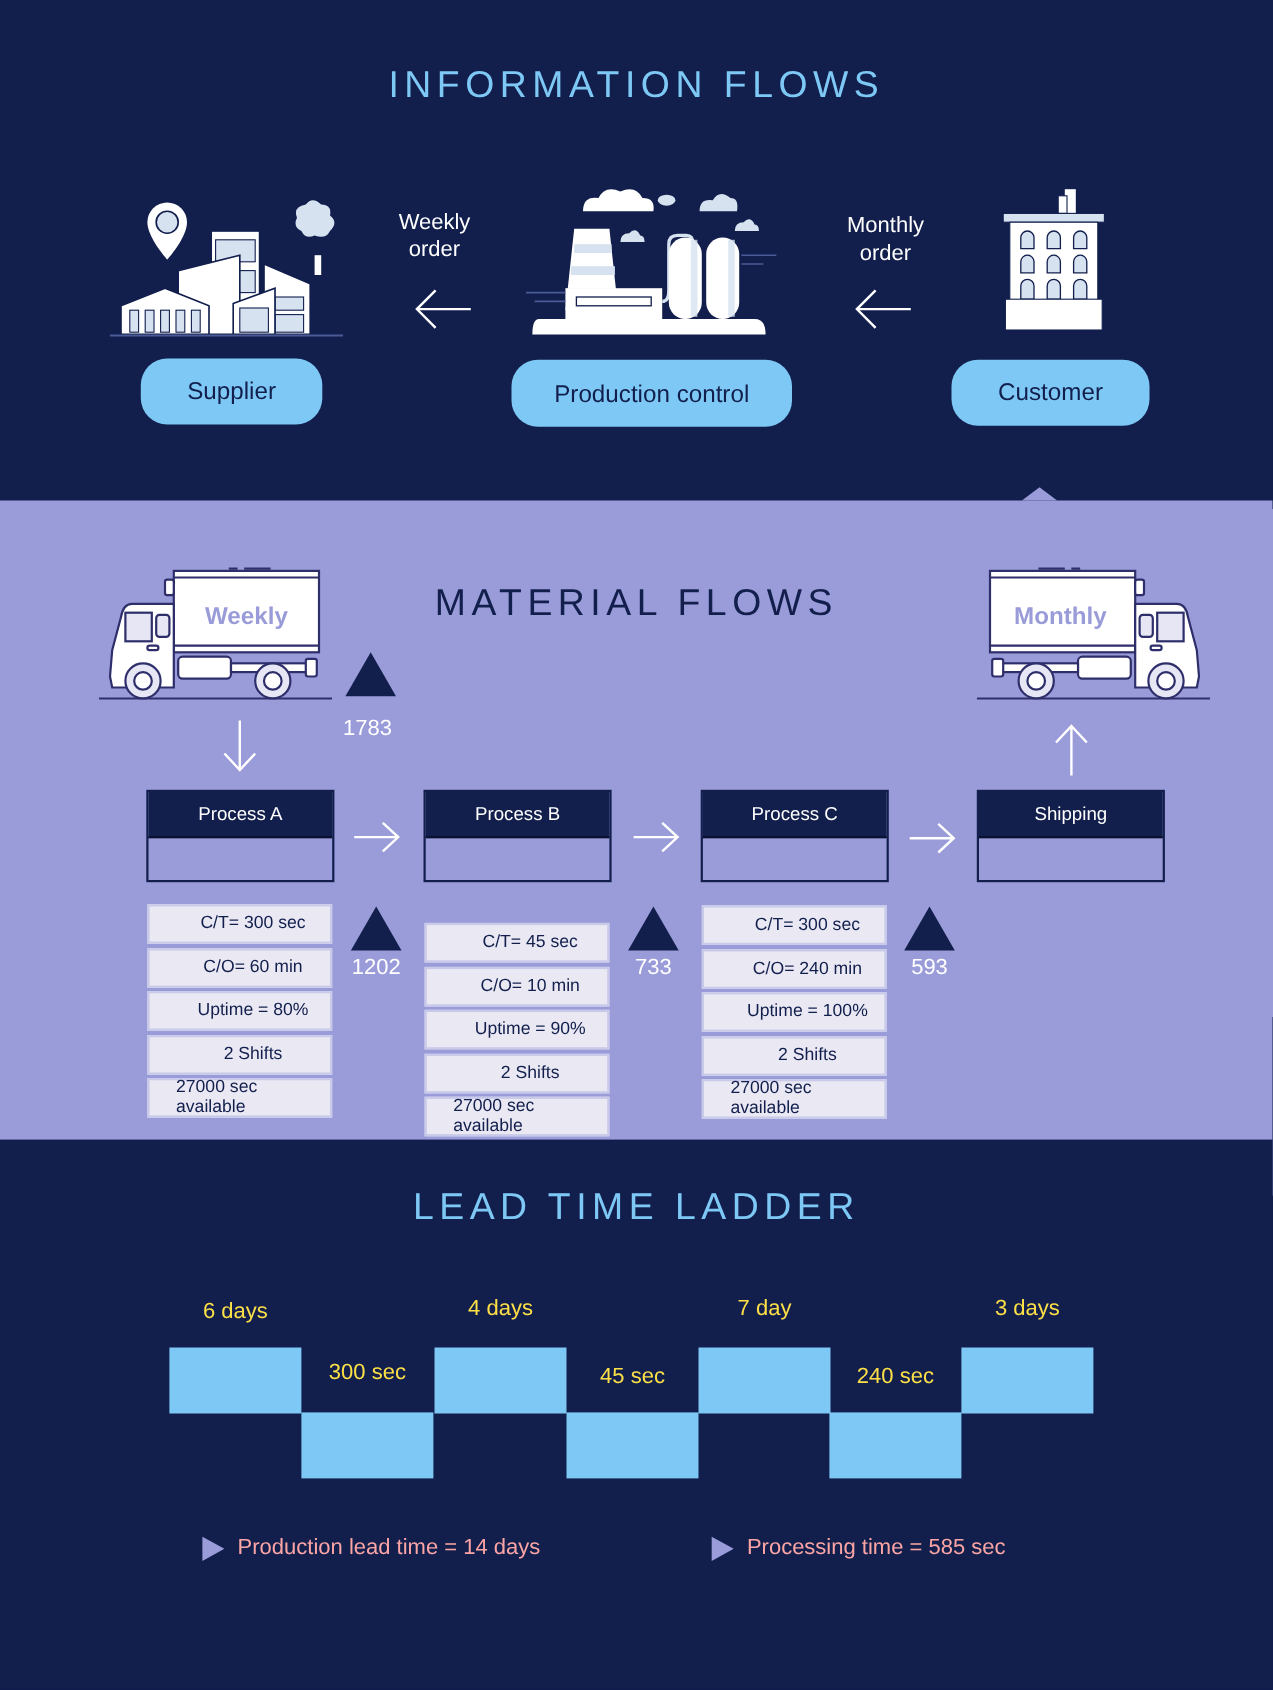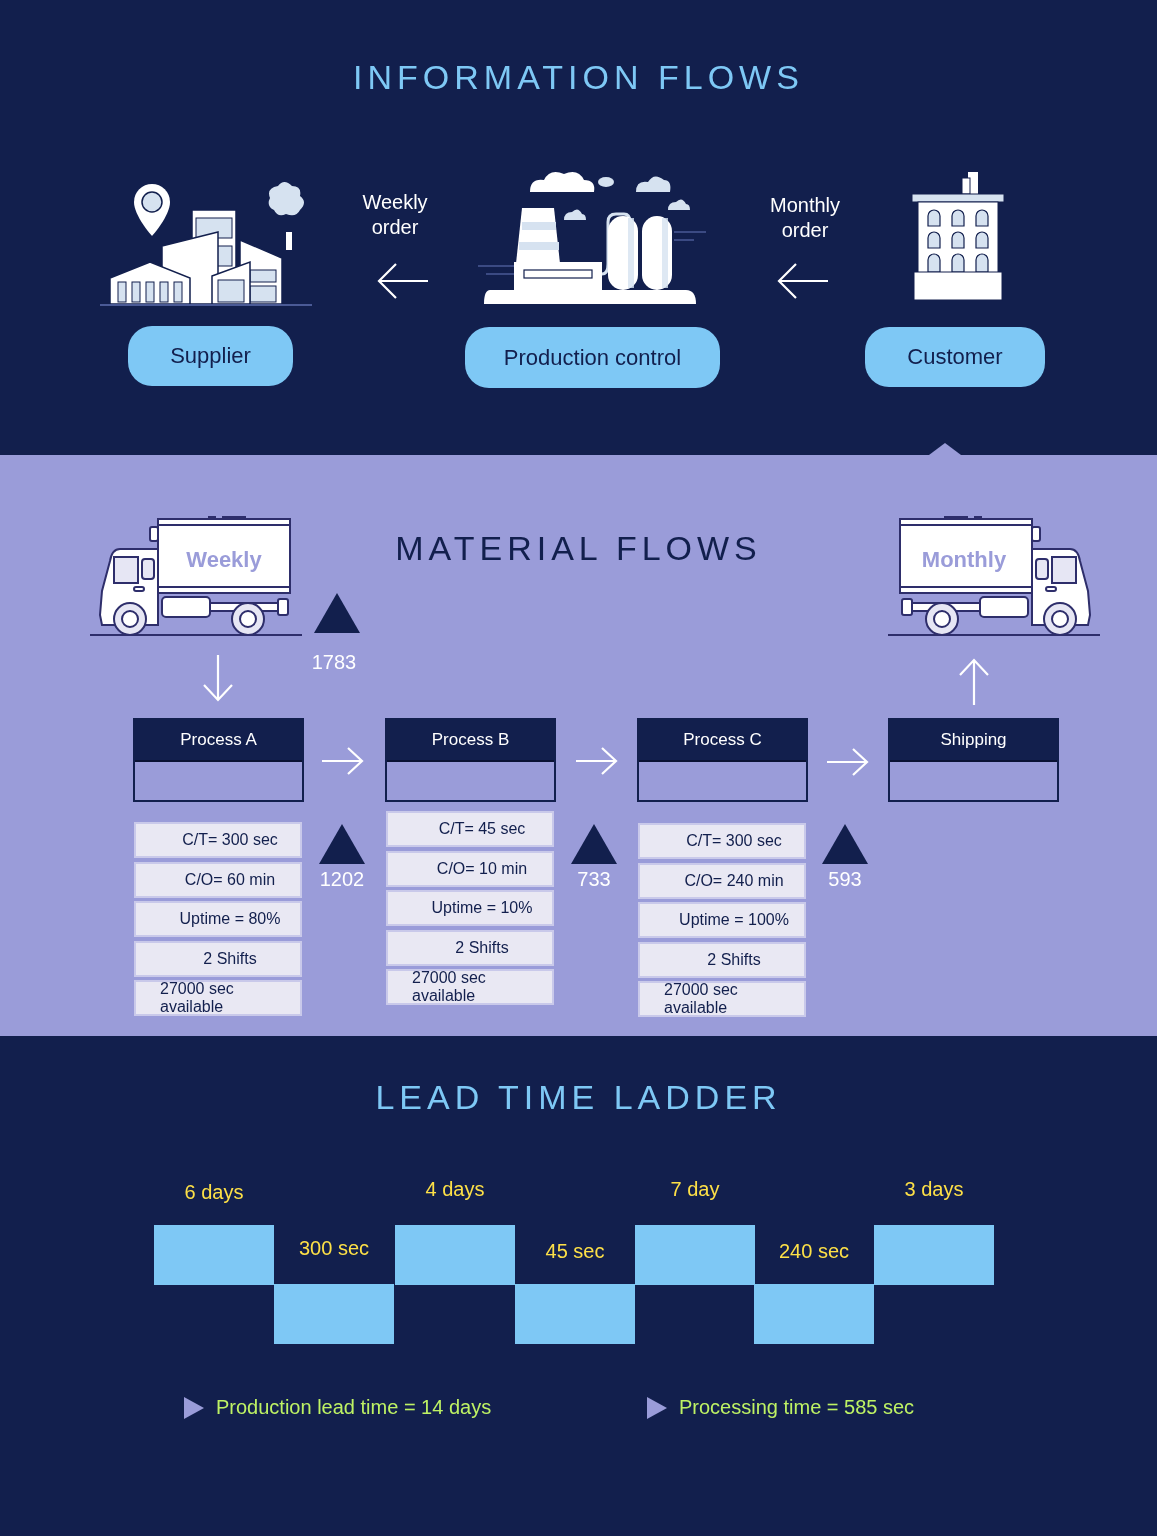--- a/index.html
+++ b/index.html
@@ -27,21 +27,21 @@
 
   .proc-box { position: absolute; width: 171px; height: 84px; border: 2px solid #121f4d; background: #9a9cd9; }
   .proc-head { background: #121f4d; color: #ffffff; font-size: 17px; height: 42px; display: flex; align-items: center; justify-content: center; border-bottom: 2px solid #0a1233; }
 
   .data-stack { position: absolute; width: 168px; }
   .data-cell { height: 36px; margin-bottom: 3.5px; background: #e9e8f3; border: 2px solid #c9c9ea; color: #121f4d; font-size: 16px; display: flex; align-items: center; justify-content: center; padding-left: 24px; }
 
   .ladder-label { position: absolute; color: #fde047; font-size: 20px; text-align: center; width: 120px; }
   .ladder-block { position: absolute; background: #7ec8f5; width: 120px; height: 60px; }
 
-  .summary { position: absolute; color: #bef264; font-size: 20px; display: flex; align-items: flex-end; }
+  .summary { position: absolute; color: #fca5a5; font-size: 20px; display: flex; align-items: flex-end; }
   .summary .play { width: 0; height: 0; border-top: 11px solid transparent; border-bottom: 11px solid transparent; border-left: 20px solid #9a9cd9; margin-right: 12px; }
 </style>
 </head>
 <body>
 
 <div class="section-info">
   <div class="title title-light" style="top:58px;">INFORMATION FLOWS</div>
 
   <svg style="position:absolute; left:100px; top:180px;" width="212" height="128" viewBox="0 0 212 128">
 
@@ -245,24 +245,24 @@
     <div class="data-cell">C/T= 300 sec</div>
     <div class="data-cell">C/O= 60 min</div>
     <div class="data-cell">Uptime = 80%</div>
     <div class="data-cell">2 Shifts</div>
     <div class="data-cell">27000 sec available</div>
   </div>
 
   <div class="inv-tri" style="left:319px; top:369px;"></div>
   <div class="inv-num" style="left:312px; top:413px;">1202</div>
 
-  <div class="data-stack" style="left:386px; top:356px;">
+  <div class="data-stack" style="left:386px; top:384px;">
     <div class="data-cell">C/T= 45 sec</div>
     <div class="data-cell">C/O= 10 min</div>
-    <div class="data-cell">Uptime = 10%</div>
+    <div class="data-cell">Uptime = 90%</div>
     <div class="data-cell">2 Shifts</div>
     <div class="data-cell">27000 sec available</div>
   </div>
 
   <div class="inv-tri" style="left:571px; top:369px;"></div>
   <div class="inv-num" style="left:564px; top:413px;">733</div>
 
   <div class="data-stack" style="left:638px; top:368px;">
     <div class="data-cell">C/T= 300 sec</div>
     <div class="data-cell">C/O= 240 min</div>

